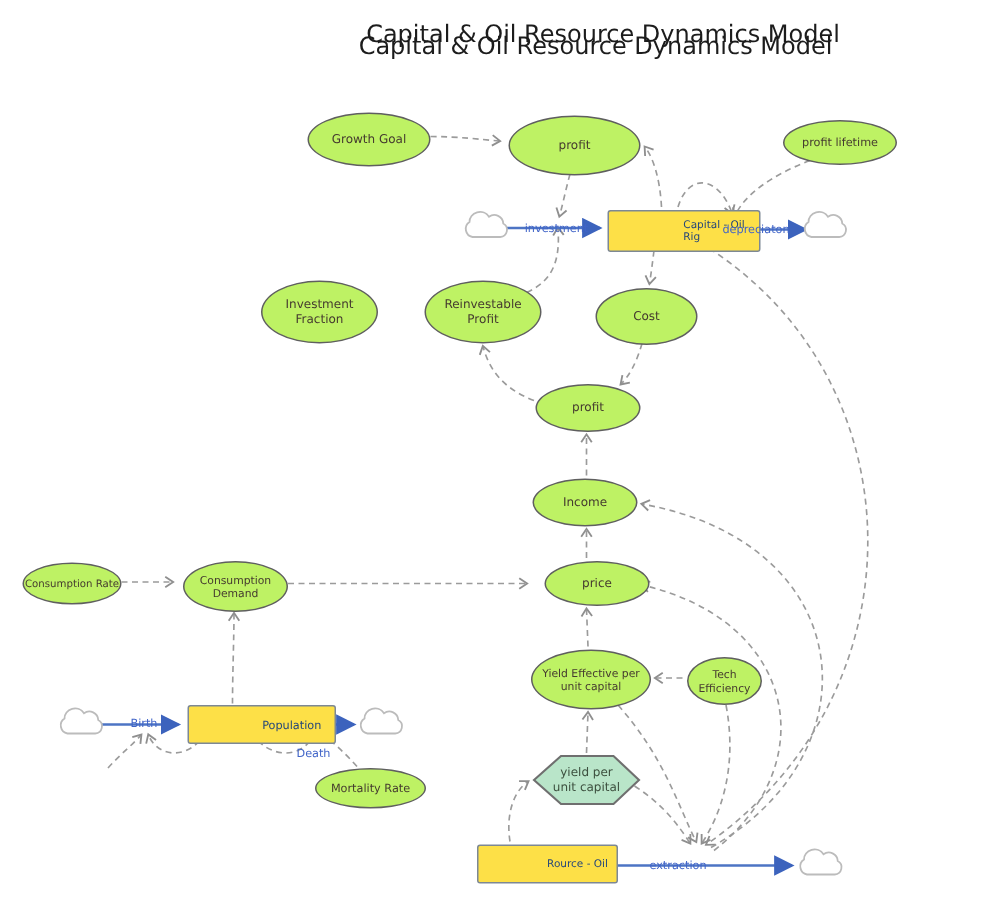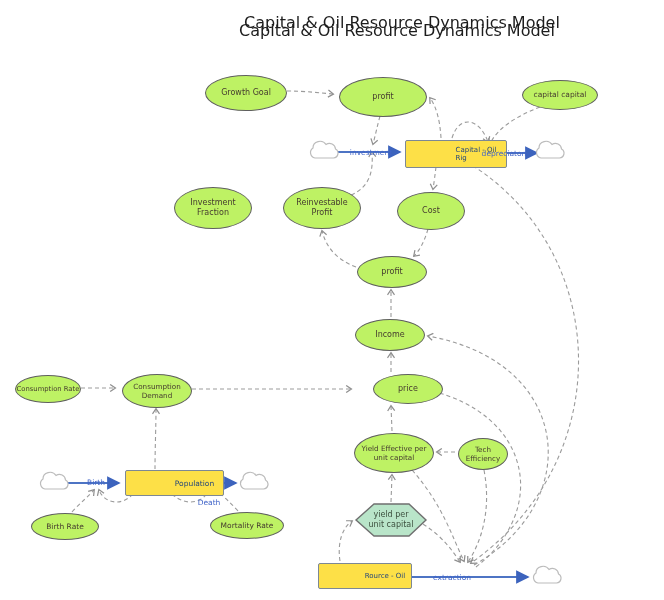--- a/index.html
+++ b/index.html
@@ -82,37 +82,36 @@
     </g>
 
     <polygon points="356,520 374,504 409,504 426,520 409,536 374,536" fill="#B9E5C9" stroke="#6f6f6f" stroke-width="1.4"></polygon>
   </svg>
 
   <div class="title" style="left:192px;top:13px;">Capital &amp; Oil Resource Dynamics Model</div>
   <div class="title" style="left:187px;top:21px;">Capital &amp; Oil Resource Dynamics Model</div>
 
   <div class="node" style="left:205px;top:75px;width:80px;height:34px;">Growth Goal</div>
   <div class="node" style="left:339px;top:77px;width:86px;height:38px;">profit</div>
-  <div class="node" style="left:522px;top:80px;width:74px;height:28px;font-size:7.5px;">capital capital</div>
+  <div class="node" style="left:522px;top:80px;width:74px;height:28px;font-size:7.5px;">profit lifetime</div>
   <div class="node" style="left:174px;top:187px;width:76px;height:40px;">Investment
 Fraction</div>
   <div class="node" style="left:283px;top:187px;width:76px;height:40px;">Reinvestable
 Profit</div>
   <div class="node" style="left:397px;top:192px;width:66px;height:36px;">Cost</div>
   <div class="node" style="left:357px;top:256px;width:68px;height:30px;">profit</div>
   <div class="node" style="left:355px;top:319px;width:68px;height:30px;">Income</div>
-  <div class="node" style="left:373px;top:374px;width:68px;height:28px;">price</div>
+  <div class="node" style="left:363px;top:374px;width:68px;height:28px;">price</div>
   <div class="node" style="left:15px;top:375px;width:64px;height:26px;font-size:6.8px;">Consumption Rate</div>
   <div class="node" style="left:122px;top:374px;width:68px;height:32px;font-size:7.2px;">Consumption
 Demand</div>
   <div class="node" style="left:354px;top:433px;width:78px;height:38px;font-size:7.2px;">Yield Effective per
 unit capital</div>
   <div class="node" style="left:458px;top:438px;width:48px;height:30px;font-size:7.2px;">Tech
 Efficiency</div>
-  <div class="node" style="left:31px;top:513px;width:66px;height:25px;font-size:7.5px;">Birth Rate</div>
   <div class="node" style="left:210px;top:512px;width:72px;height:25px;font-size:7.5px;">Mortality Rate</div>
 
   <div class="stock" style="left:405px;top:140px;width:60px;height:26px;font-size:7px;">Capital - Oil
 Rig</div>
   <div class="stock" style="left:125px;top:470px;width:57px;height:24px;">Population</div>
   <div class="stock" style="left:318px;top:563px;width:52px;height:24px;font-size:7px;">Rource - Oil</div>
 
   <div class="hexlabel" style="left:360px;top:505px;width:62px;height:30px;">yield per
 unit capital</div>
 

